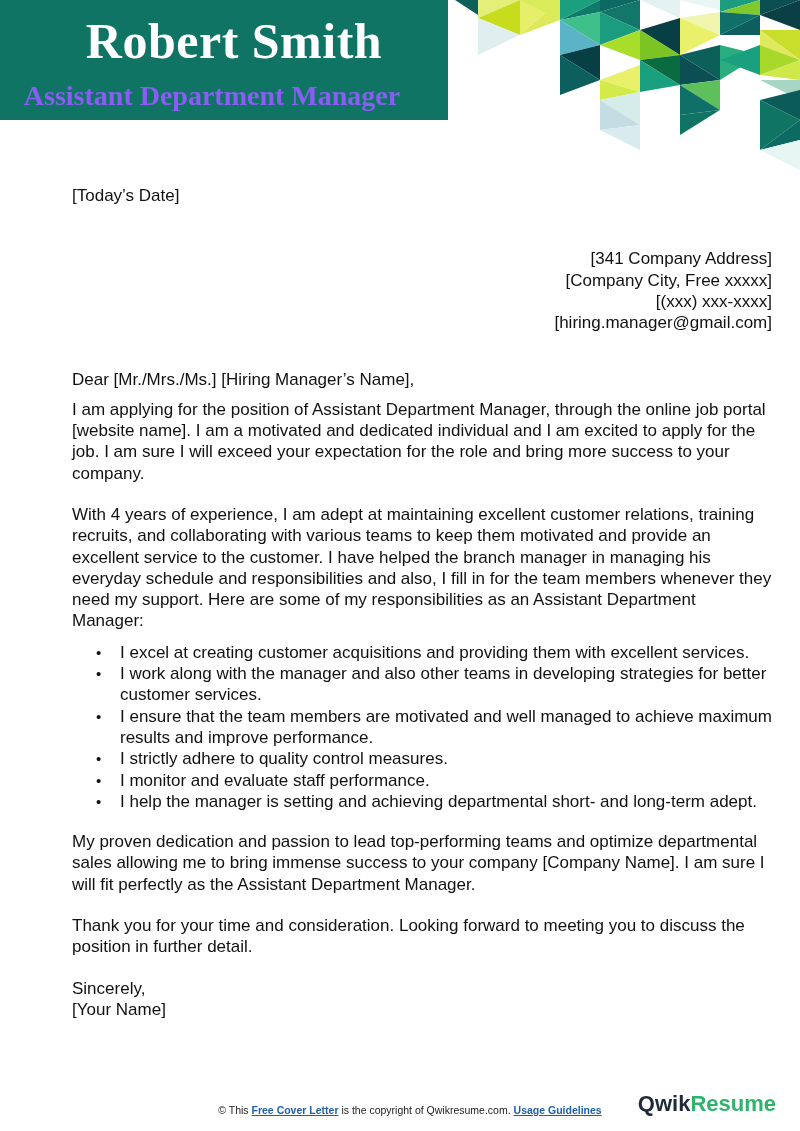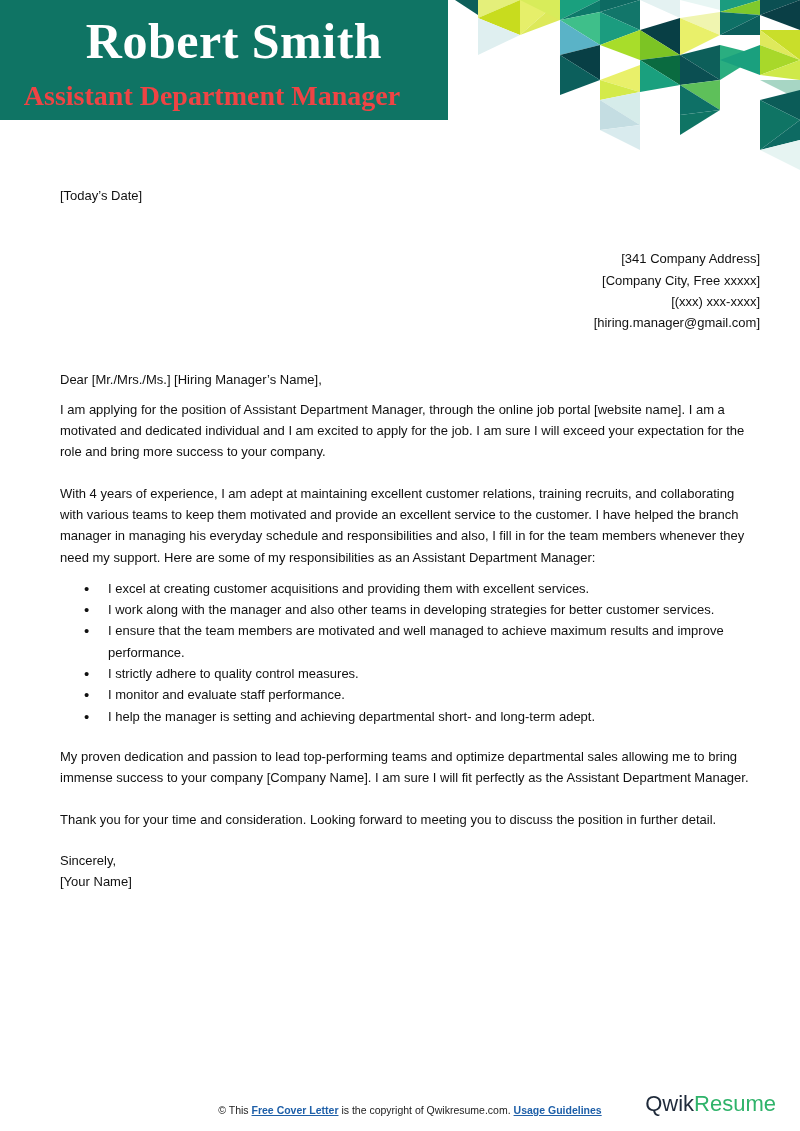--- a/index.html
+++ b/index.html
@@ -1,33 +1,33 @@
 <!DOCTYPE html>
 <html><head>
   <meta charset="utf-8">
   <style>
     html, body { margin: 0; padding: 0; background: #ffffff; }
     body { width: 800px; height: 1131px; position: relative; overflow: hidden; font-family: "Liberation Sans", sans-serif; color: #111111; }
     .header-band { position: absolute; left: 0; top: 0; width: 448px; height: 120px; background: #0f7464; }
     .header-name { position: absolute; left: 0; width: 468px; top: 10px; text-align: center; font-family: "Liberation Serif", "DejaVu Serif", serif; font-weight: bold; font-size: 50px; color: #ffffff; line-height: 62px; letter-spacing: 0.5px; }
-    .header-title { position: absolute; left: 0; width: 424px; top: 78px; text-align: center; font-family: "Liberation Serif", "DejaVu Serif", serif; font-weight: bold; font-size: 28px; color: #ef4444; line-height: 36px; }
+    .header-title { position: absolute; left: 0; width: 424px; top: 78px; text-align: center; font-family: "Liberation Serif", "DejaVu Serif", serif; font-weight: bold; font-size: 28px; color: #8b5cf6; line-height: 36px; }
     .deco { position: absolute; right: 0; top: 0; width: 360px; height: 175px; }
-    .letter { position: absolute; left: 60px; top: 185px; width: 700px; font-size: 13px; line-height: 21.3px; }
+    .letter { position: absolute; left: 72px; top: 185px; width: 700px; font-size: 17px; line-height: 21.3px; }
     .letter p { margin: 0; }
     .date { margin-bottom: 42px !important; }
     .addr { margin-bottom: 36px !important; text-align: right; }
     .salute { margin-bottom: 8px !important; }
     .para { margin-bottom: 20px !important; }
     .para.tight { margin-bottom: 10px !important; }
     ul.resp { margin: 8px 0 19px 0; padding: 0 0 0 48px; list-style: none; }
     ul.resp li { position: relative; }
     ul.resp li::before { content: "•"; position: absolute; left: -24px; top: 0; font-size: 15px; }
     .footer-copy { position: absolute; left: 0; width: 750px; top: 1104px; text-align: center; font-size: 10.5px; color: #222222; margin-left: 35px; }
     .footer-copy a { color: #1e5fa8; font-weight: bold; text-decoration: underline; }
-    .brand { position: absolute; right: 24px; top: 1091px; font-size: 22px; font-weight: normal; letter-spacing: 0px; }
+    .brand { position: absolute; right: 24px; top: 1091px; font-size: 22px; font-weight: bold; letter-spacing: 0px; }
     .brand .qw { color: #1f2a3a; }
     .brand .rs { color: #2fb36a; }
   </style>
 </head>
 <body>
 
 <div class="header-band"></div>
 <div class="header-name">Robert Smith</div>
 <div class="header-title">Assistant Department Manager</div>
 

